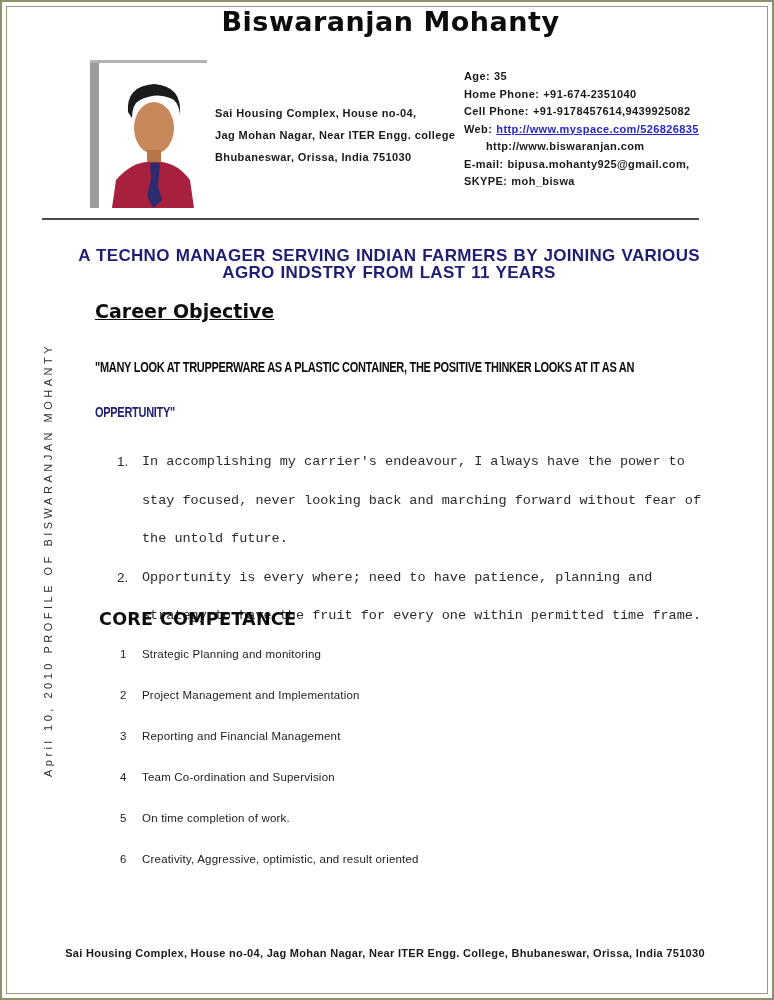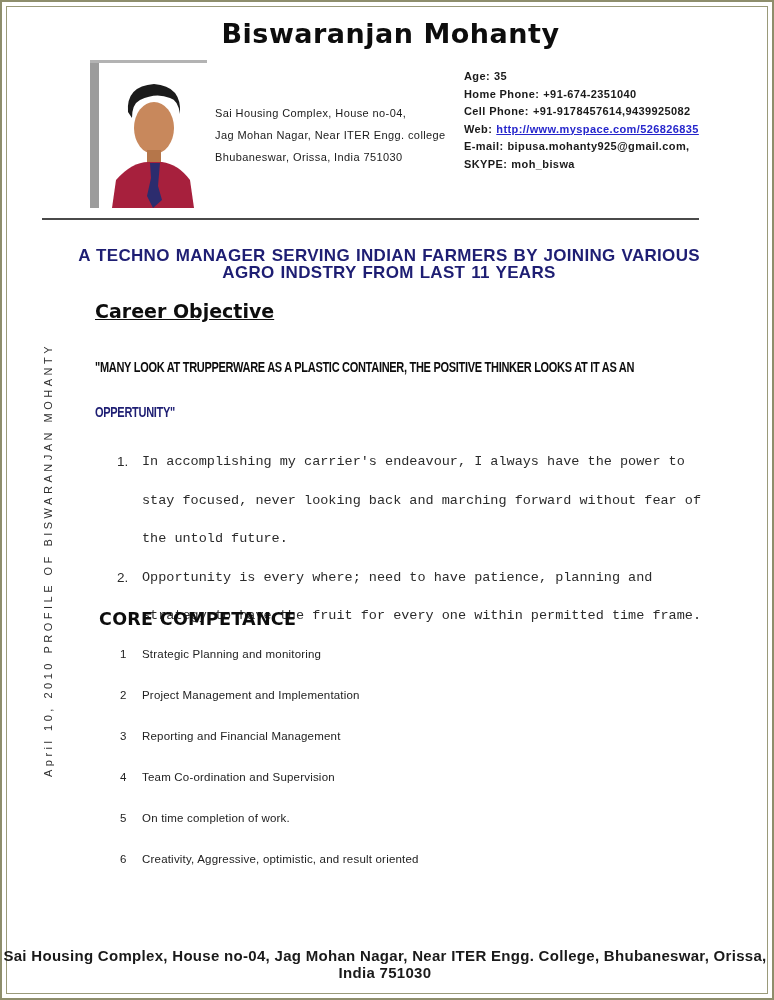--- a/index.html
+++ b/index.html
@@ -18,21 +18,21 @@
   .inner-frame {
     position: absolute;
     inset: 4px;
     border: 1px solid #9a9a7a;
     pointer-events: none;
   }
 
   
   .page-title {
     position: absolute;
-    top: 16px; left: 0; right: 0;
+    top: 4px; left: 0; right: 0;
     text-align: center;
     font-family: "DejaVu Sans", sans-serif;
     font-size: 27px;
     font-weight: bold;
     letter-spacing: 0.5px;
     color: #0d0d0d;
     margin: 0;
     padding-left: 7px;
   }
 
@@ -42,21 +42,21 @@
     width: 117px; height: 148px;
     background: #ffffff;
   }
   .photo svg { display: block; }
 
   .address-block {
     position: absolute;
     top: 100px; left: 213px;
     width: 245px;
     font-size: 11px;
-    font-weight: normal;
+    font-weight: bold;
     line-height: 22px;
     letter-spacing: 0.4px;
     color: #1a1a1a;
   }
 
   .contact-block {
     position: absolute;
     top: 66px; left: 462px;
     width: 290px;
     font-size: 11px;
@@ -165,21 +165,21 @@
     color: #222222;
   }
   .comp-item { display: flex; height: 41px; align-items: flex-start; }
   .comp-num { width: 22px; flex: 0 0 22px; }
 
   
   .footer-address {
     position: absolute;
     top: 945px; left: 0; right: 4px;
     text-align: center;
-    font-size: 15px;
+    font-size: 11px;
     font-weight: bold;
     letter-spacing: 0.3px;
     color: #1a1a1a;
   }
 </style>
 </head>
 <body>
 
 <div class="page">
   <div class="inner-frame"></div>
@@ -211,20 +211,23 @@
     </div>
     <div class="contact-line">
       <span class="lbl">Home Phone:</span><span>+91-674-2351040</span>
     </div>
     <div class="contact-line">
       <span class="lbl">Cell Phone:</span><span>+91-9178457614,9439925082</span>
     </div>
     <div class="contact-line">
       <span class="lbl">Web:</span><a class="contact-link">http://www.myspace.com/526826835</a>
     </div>
+    <div class="contact-line contact-indent">
+      <span>http://www.biswaranjan.com</span>
+    </div>
     <div class="contact-line">
       <span class="lbl">E-mail:</span><span>bipusa.mohanty925@gmail.com,</span>
     </div>
     <div class="contact-line">
       <span class="lbl">SKYPE:</span><span>moh_biswa</span>
     </div>
   </div>
 
   <div class="header-divider"></div>
 

